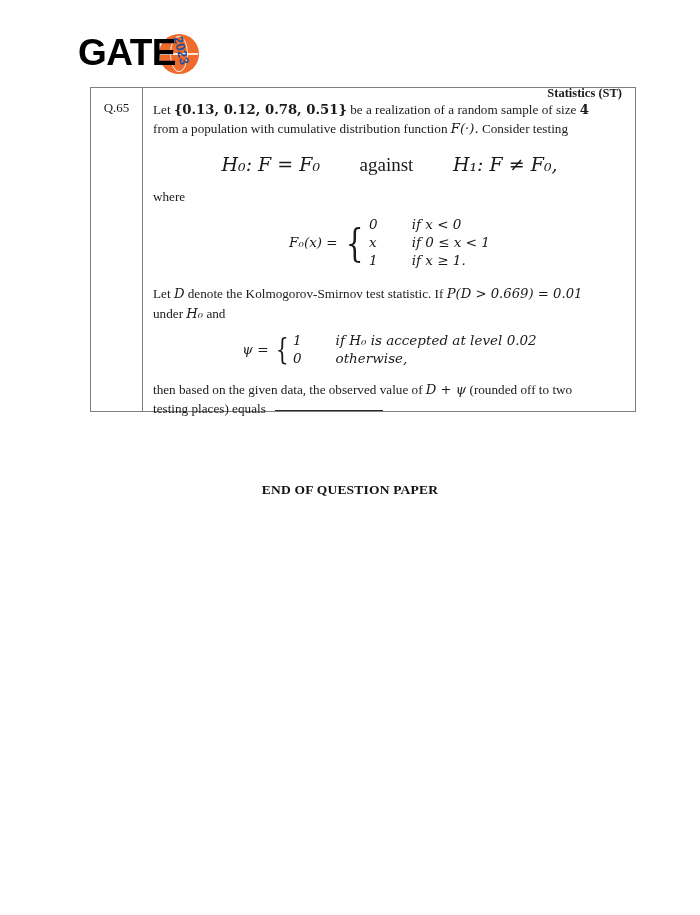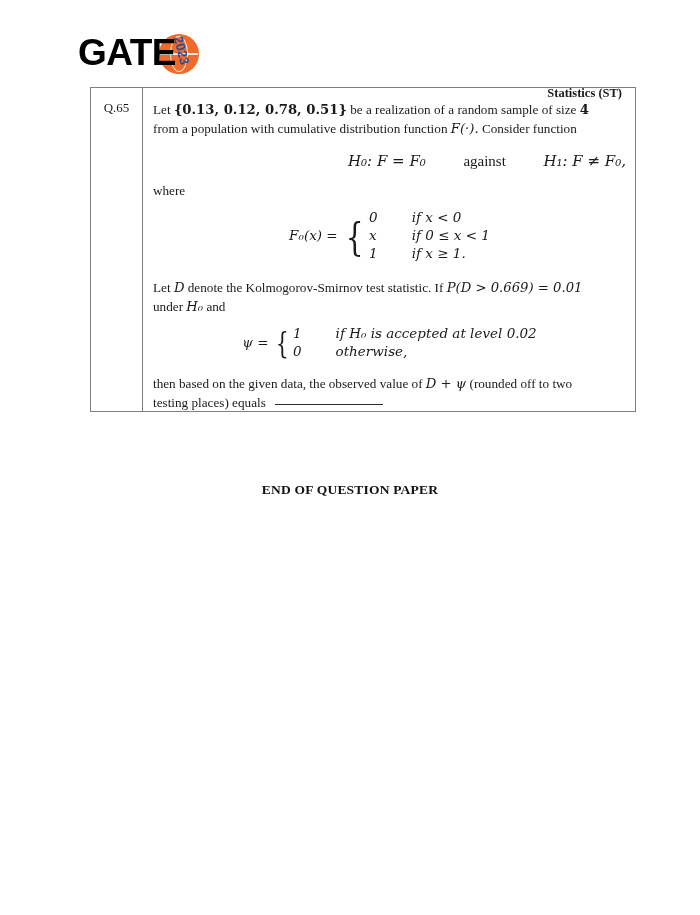--- a/index.html
+++ b/index.html
@@ -140,22 +140,22 @@
   .spacer-lg { height: 15px; }
 
   
   .math {
     font-family: "DejaVu Serif", serif;
     font-style: italic;
   }
   .nums { font-family: "DejaVu Serif", serif; font-style: normal; font-weight: bold; }
 
   .centered-row {
-    text-align: right;
-    font-size: 15px;
+    text-align: center;
+    font-size: 19px;
   }
   .hyp-gap { display: inline-block; width: 30px; }
   .against {
     font-family: "Liberation Serif", serif;
     font-style: normal;
   }
 
   
   .piecewise {
     display: flex;
@@ -231,21 +231,21 @@
 
   <div class="q-body-cell">
 
     <p class="q-para tight">
       <span>Let</span>
       <span class="nums">{0.13, 0.12, 0.78, 0.51}</span>
       <span>be a realization of a random sample of size</span>
       <span class="nums">4</span><br>
       <span>from a population with cumulative distribution function</span>
       <span class="math">F(·).</span>
-      <span>Consider function</span>
+      <span>Consider testing</span>
     </p>
 
     <div class="spacer-md"></div>
 
     <div class="centered-row">
       <span class="math">H₀: F = F₀</span>
       <span class="hyp-gap"></span>
       <span class="against">against</span>
       <span class="hyp-gap"></span>
       <span class="math">H₁: F ≠ F₀,</span>

